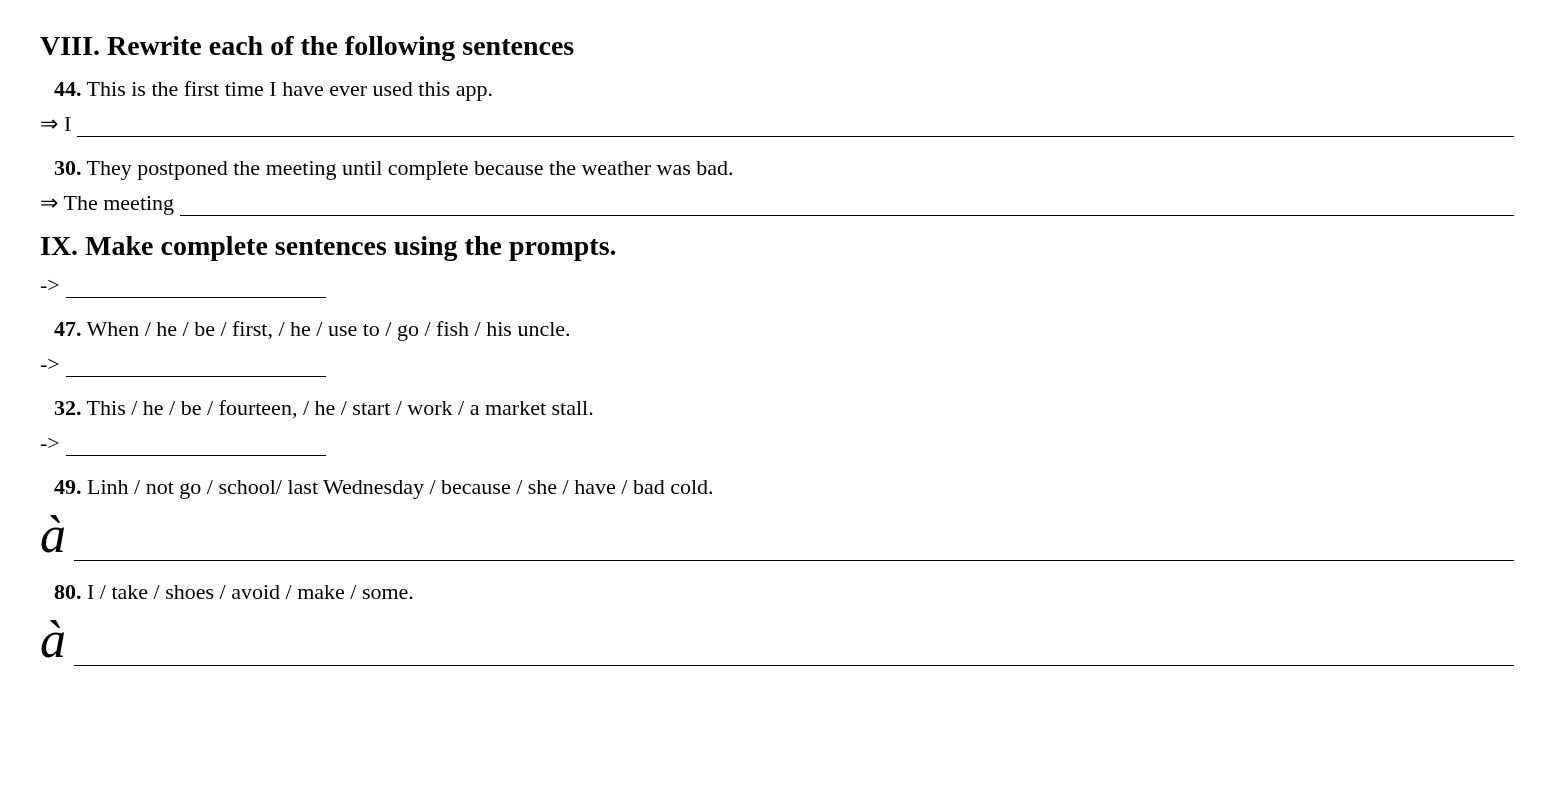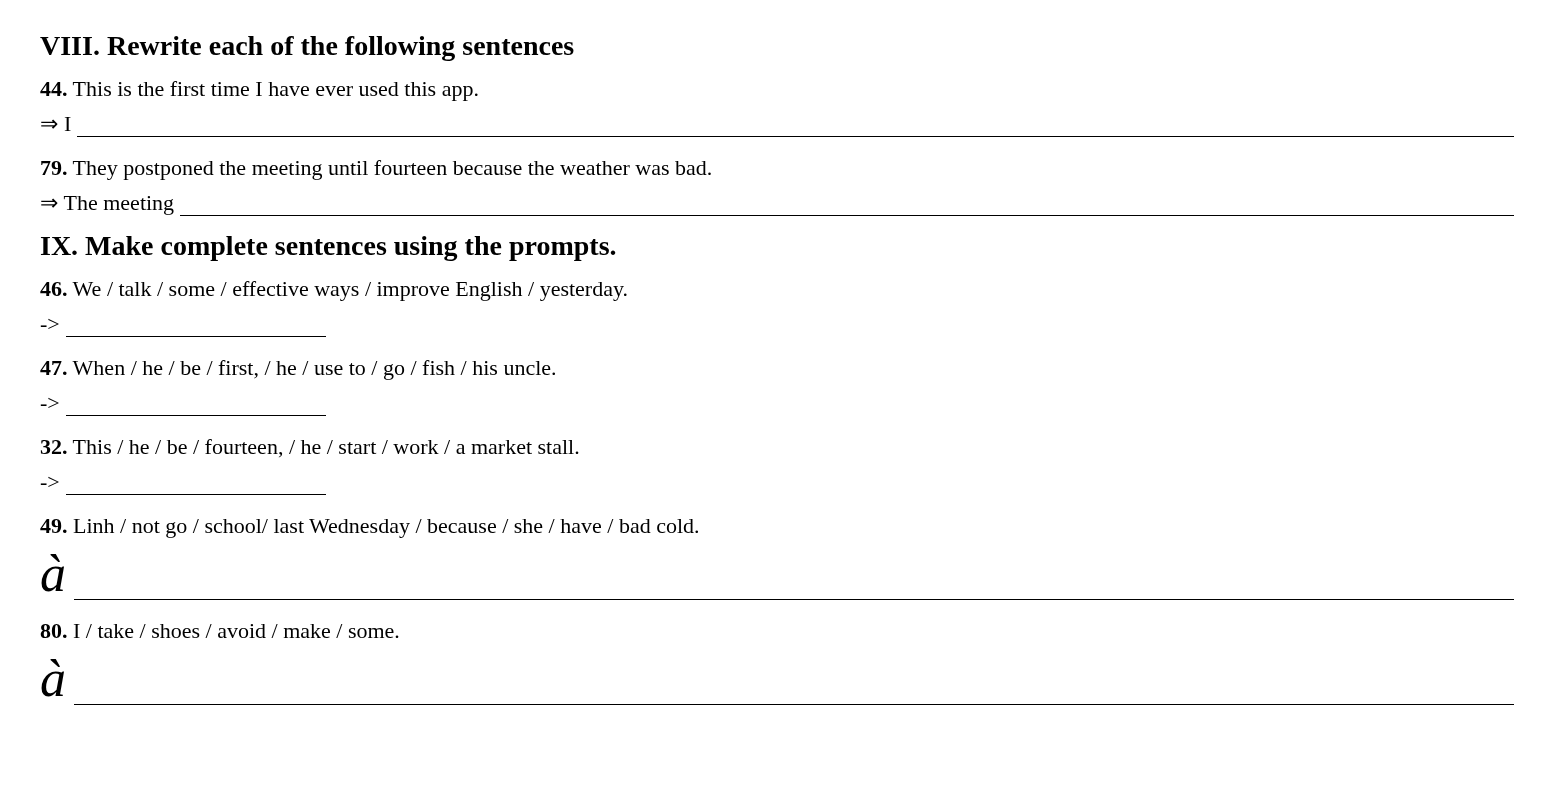--- a/index.html
+++ b/index.html
@@ -73,20 +73,21 @@
     .answer-row-large .underline {
       height: 30px;
     }
 
     .bold {
       font-weight: bold;
     }
 
     .question-number {
       font-weight: bold;
+      margin-left: 14px;
     }
 
     .dash-arrow {
       font-size: 22px;
     }
   </style>
 </head>
 <body>
 
 <div>
@@ -100,38 +101,34 @@
         <span>This is the first time I have ever used this app.</span>
       </div>
       <div class="answer-line">
         <span class="prefix arrow-symbol">⇒ I</span>
         <div class="underline"></div>
       </div>
     </div>
 
     <div class="question-block">
       <div class="question-line">
-        <span class="question-number bold">79.</span>
-        <span>They postponed the meeting until fourteen because the weather was bad.</span>
+        <span class="question-number bold">30.</span>
+        <span>They postponed the meeting until complete because the weather was bad.</span>
       </div>
       <div class="answer-line">
         <span class="prefix arrow-symbol">⇒ The meeting</span>
         <div class="underline"></div>
       </div>
     </div>
   </div>
 
   <div>
     <div class="section-heading">IX. Make complete sentences using the prompts.</div>
 
     <div class="question-block">
-      <div class="question-line">
-        <span class="question-number bold">46.</span>
-        <span>We / talk / some / effective ways / improve English / yesterday.</span>
-      </div>
       <div class="answer-line">
         <span class="prefix dash-arrow">-&gt;</span>
         <div class="underline" style="max-width: 260px;"></div>
       </div>
     </div>
 
     <div class="question-block">
       <div class="question-line">
         <span class="question-number bold">47.</span>
         <span>When / he / be / first, / he / use to / go / fish / his uncle.</span>

